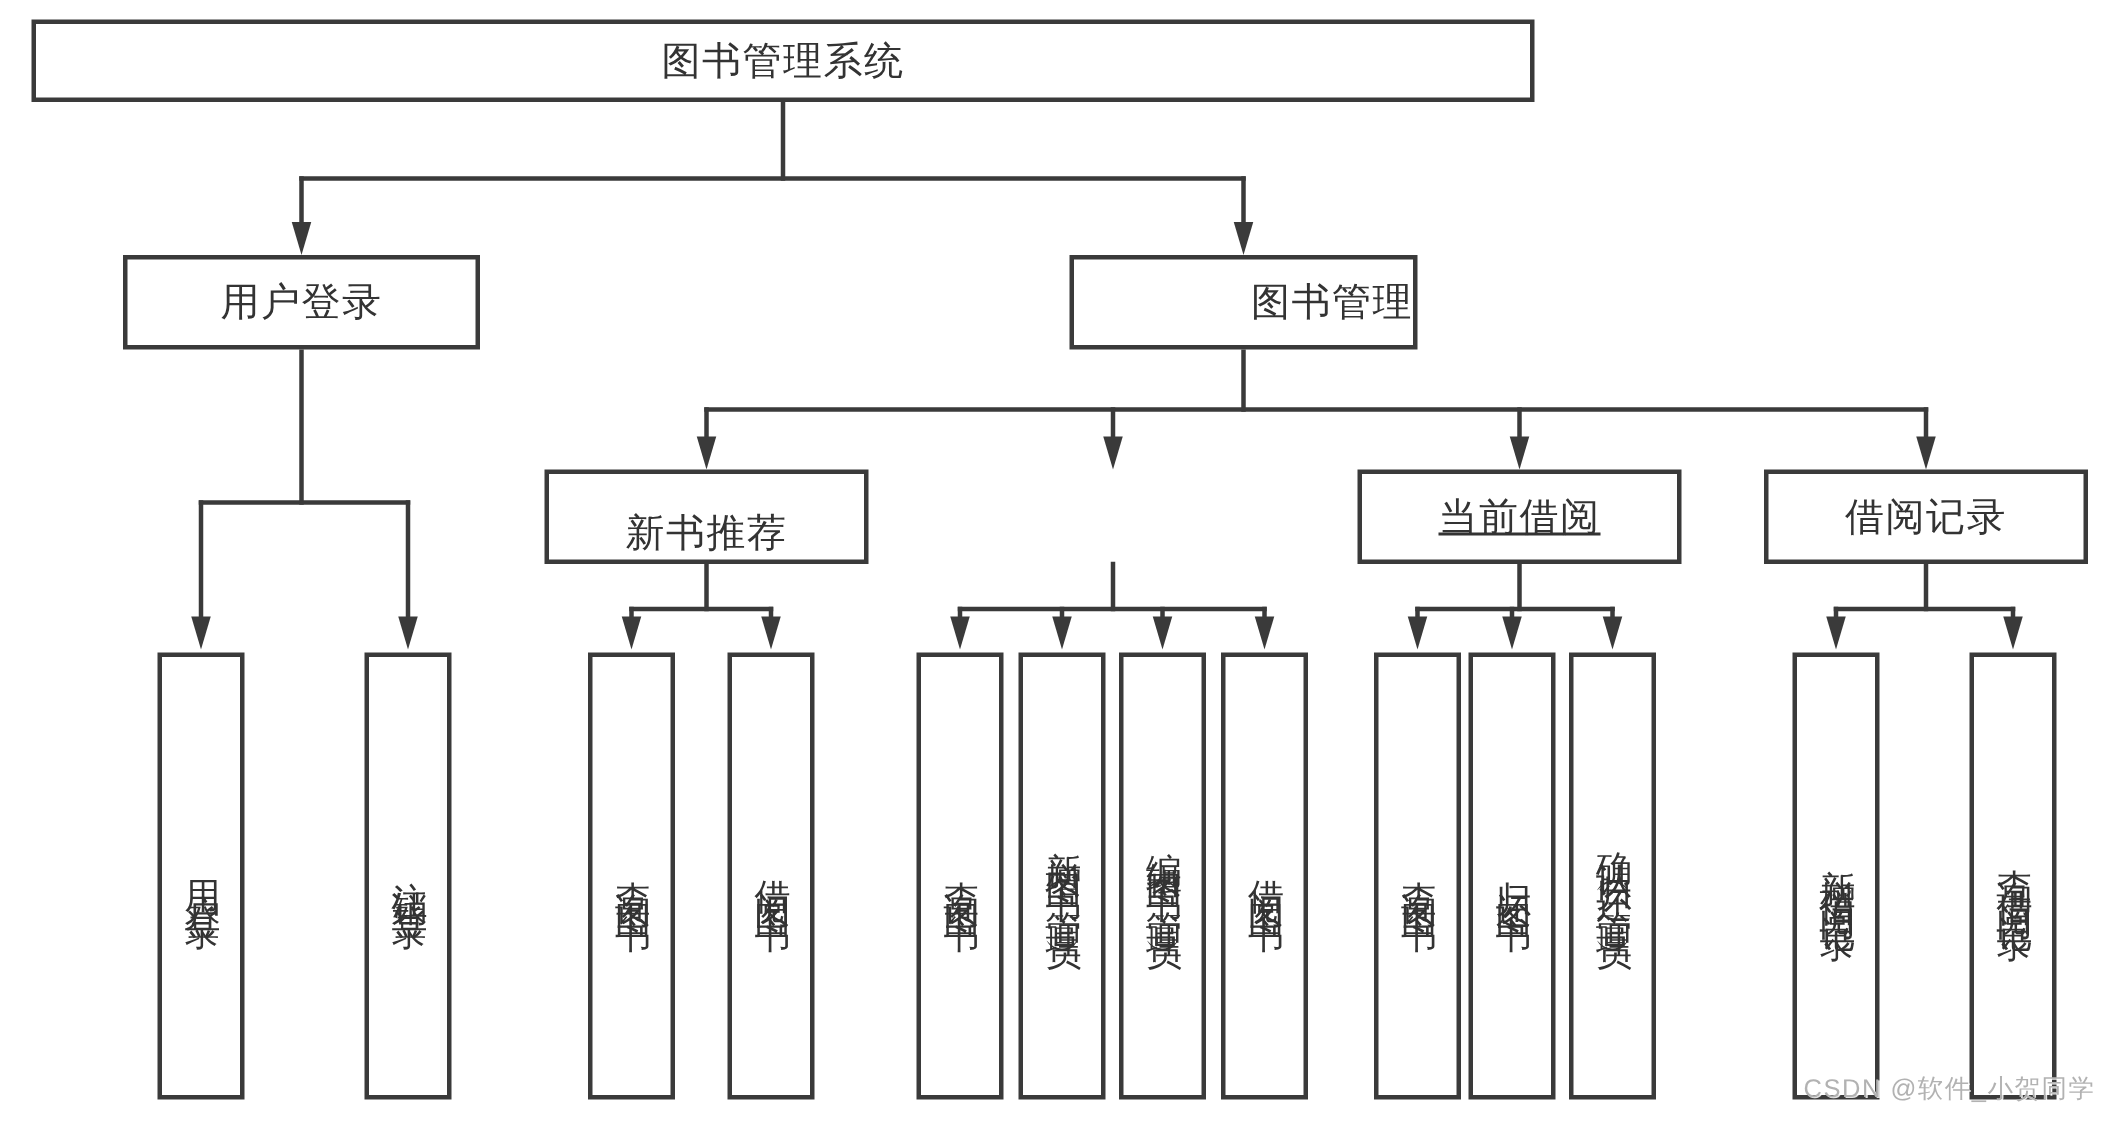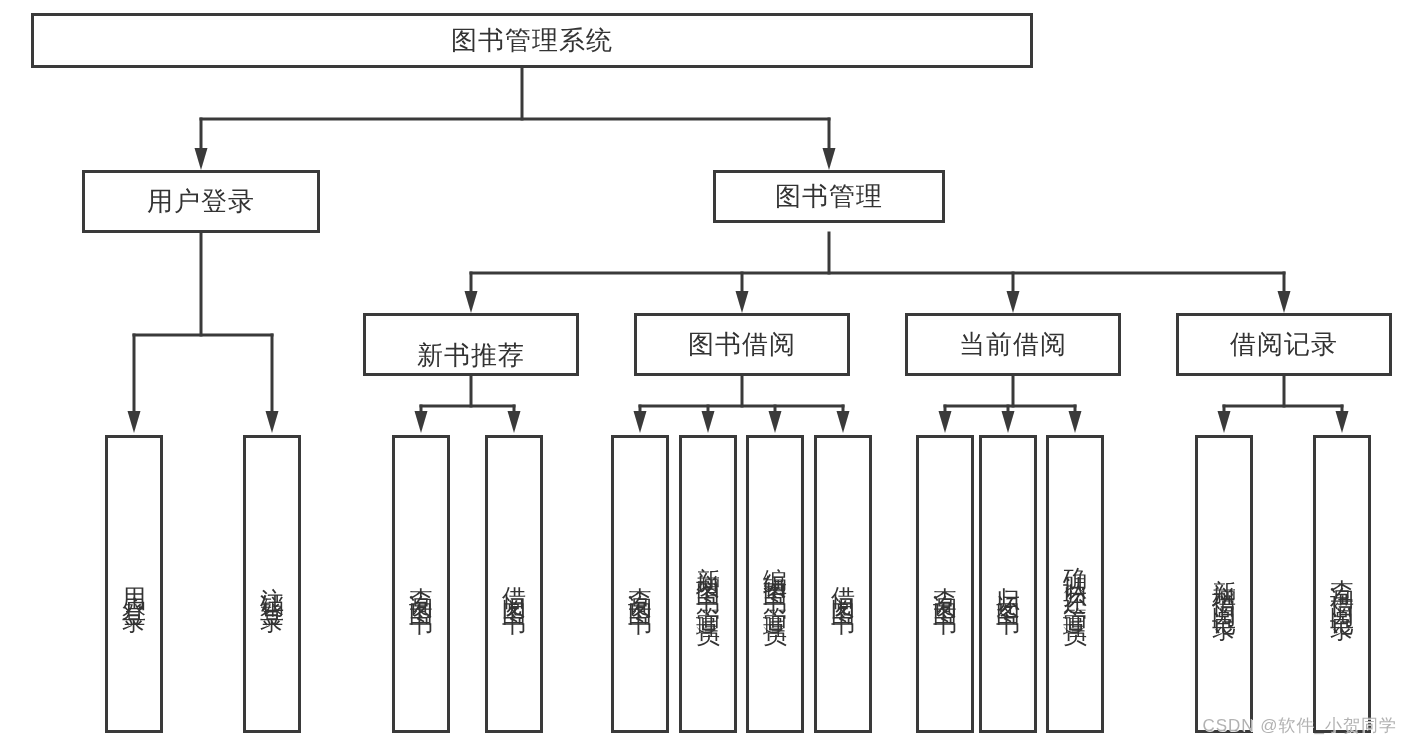--- a/index.html
+++ b/index.html
@@ -121,38 +121,35 @@
       <polygon points="768.5,411 781.5,411 775,433"></polygon>
       <polygon points="836.5,411 849.5,411 843,433"></polygon>
       <polygon points="938.5,411 951.5,411 945,433"></polygon>
       <polygon points="1001.5,411 1014.5,411 1008,433"></polygon>
       <polygon points="1068.5,411 1081.5,411 1075,433"></polygon>
       <polygon points="1217.5,411 1230.5,411 1224,433"></polygon>
       <polygon points="1335.5,411 1348.5,411 1342,433"></polygon>
     </g>
   </svg>
 
-  <div class="box horiz" style="left:31px; top:13px; width:1002px; height:55px;">
+  <div class="box horiz" style="left:21px; top:13px; width:1002px; height:55px;">
     <span>图书管理系统</span>
   </div>
 
   <div class="box horiz" style="left:82px; top:170px; width:238px; height:63px;">
     <span>用户登录</span>
   </div>
-  <div class="box horiz" style="left:713px; top:170px; width:232px; height:53px;">
+  <div class="box horiz" style="left:713px; top:170px; width:232px; height:63px;justify-content:flex-end;">
     <span>图书管理</span>
   </div>
 
   <div class="box horiz" style="left:363px; top:313px; width:216px; height:63px;align-items:flex-end;">
     <span>新书推荐</span>
   </div>
-  <div class="box horiz" style="left:634px; top:313px; width:216px; height:63px;">
-    <span>图书借阅</span>
-  </div>
-  <div class="box horiz" style="left:905px; top:313px; width:216px; height:63px;">
+  <div class="box horiz" style="left:905px; top:313px; width:216px; height:63px;text-decoration:underline;">
     <span>当前借阅</span>
   </div>
   <div class="box horiz" style="left:1176px; top:313px; width:216px; height:63px;">
     <span>借阅记录</span>
   </div>
 
   <div class="box vert" style="left:105px; top:435px; width:58px; height:298px;">
     <span>用户登录</span>
   </div>
   <div class="box vert" style="left:243px; top:435px; width:58px; height:298px;">

